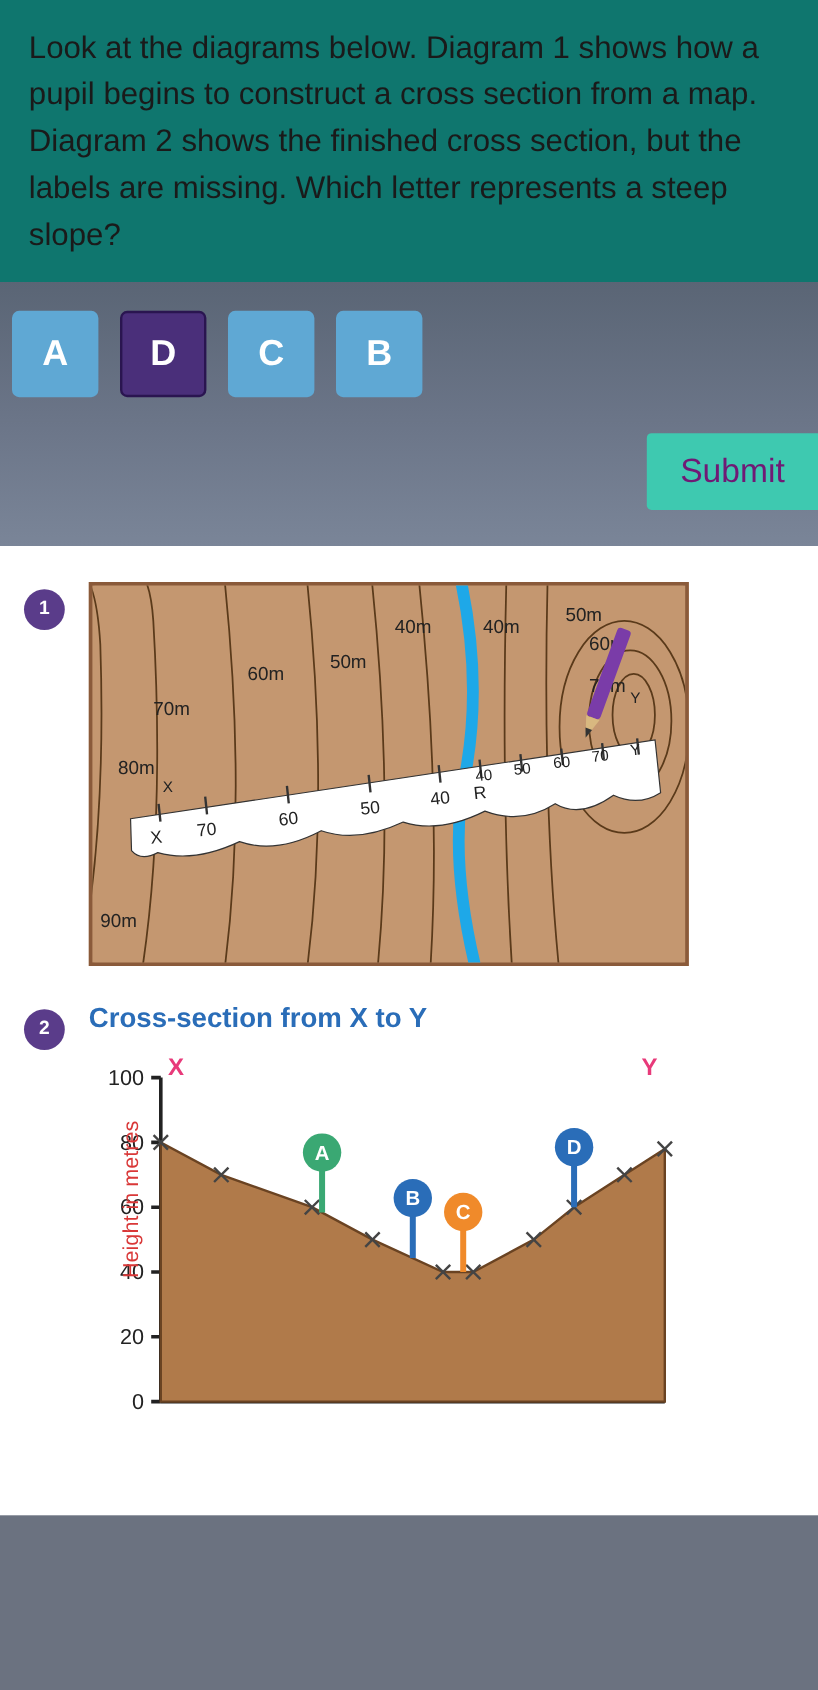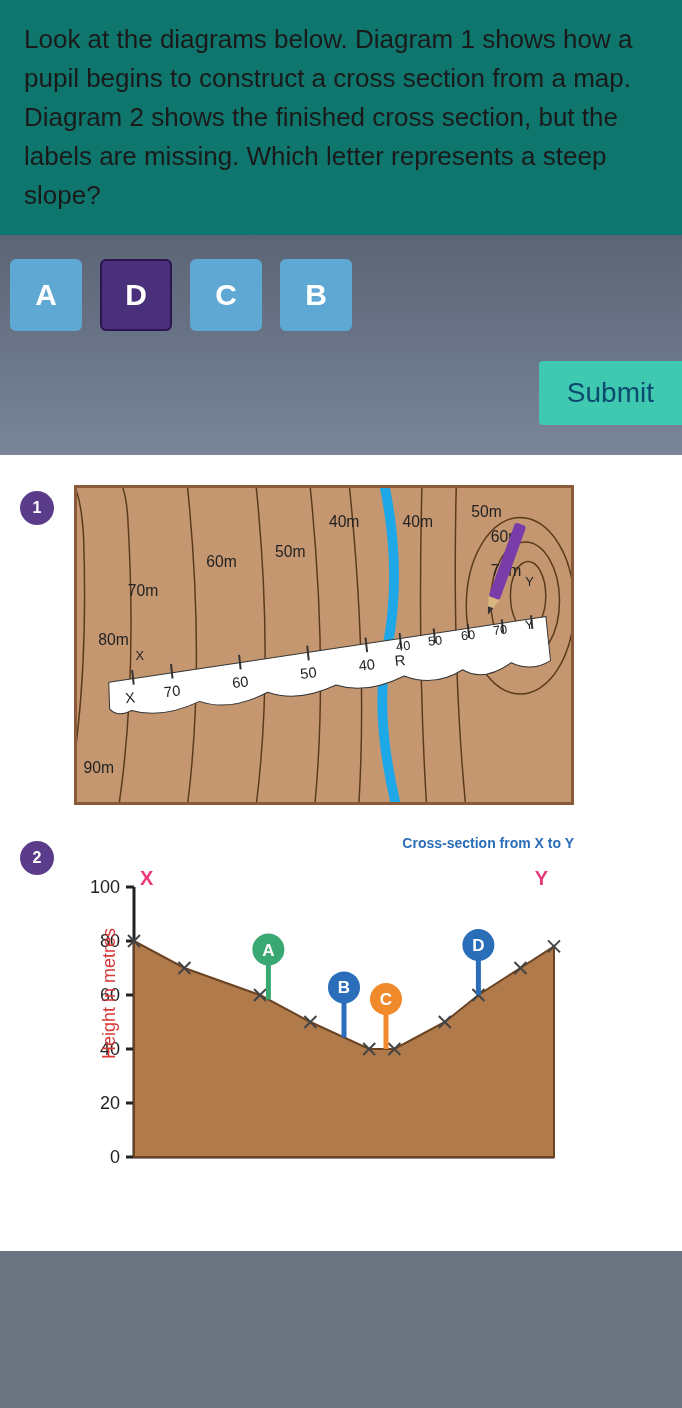--- a/index.html
+++ b/index.html
@@ -40,21 +40,21 @@
     border: 2px solid #2a1550;
   }
   .submit-row {
     background: linear-gradient(to bottom, #6b7588, #7a8598);
     padding: 10px 0 30px 0;
     display: flex;
     justify-content: flex-end;
   }
   .submit-btn {
     background: #3ec9b0;
-    color: #0c4a6e;
+    color: #701a75;
     font-size: 28px;
     font-weight: 500;
     padding: 16px 28px;
     border: none;
     border-radius: 4px 0 0 4px;
     cursor: pointer;
   }
   .diagram-area {
     background: #fff;
     padding: 30px 20px;
@@ -80,23 +80,23 @@
   }
   .map-svg {
     border: 3px solid #8a5a3a;
     width: 500px;
     height: 320px;
     background: #c49770;
     display: block;
   }
   .chart-title {
     color: #2a6db8;
-    font-size: 14px;
+    font-size: 23px;
     font-weight: bold;
-    text-align: right;
+    text-align: left;
     margin-bottom: 16px;
   }
   .chart-container {
     position: relative;
     width: 500px;
   }
   .y-axis-title {
     position: absolute;
     left: -30px;
     top: 50%;

